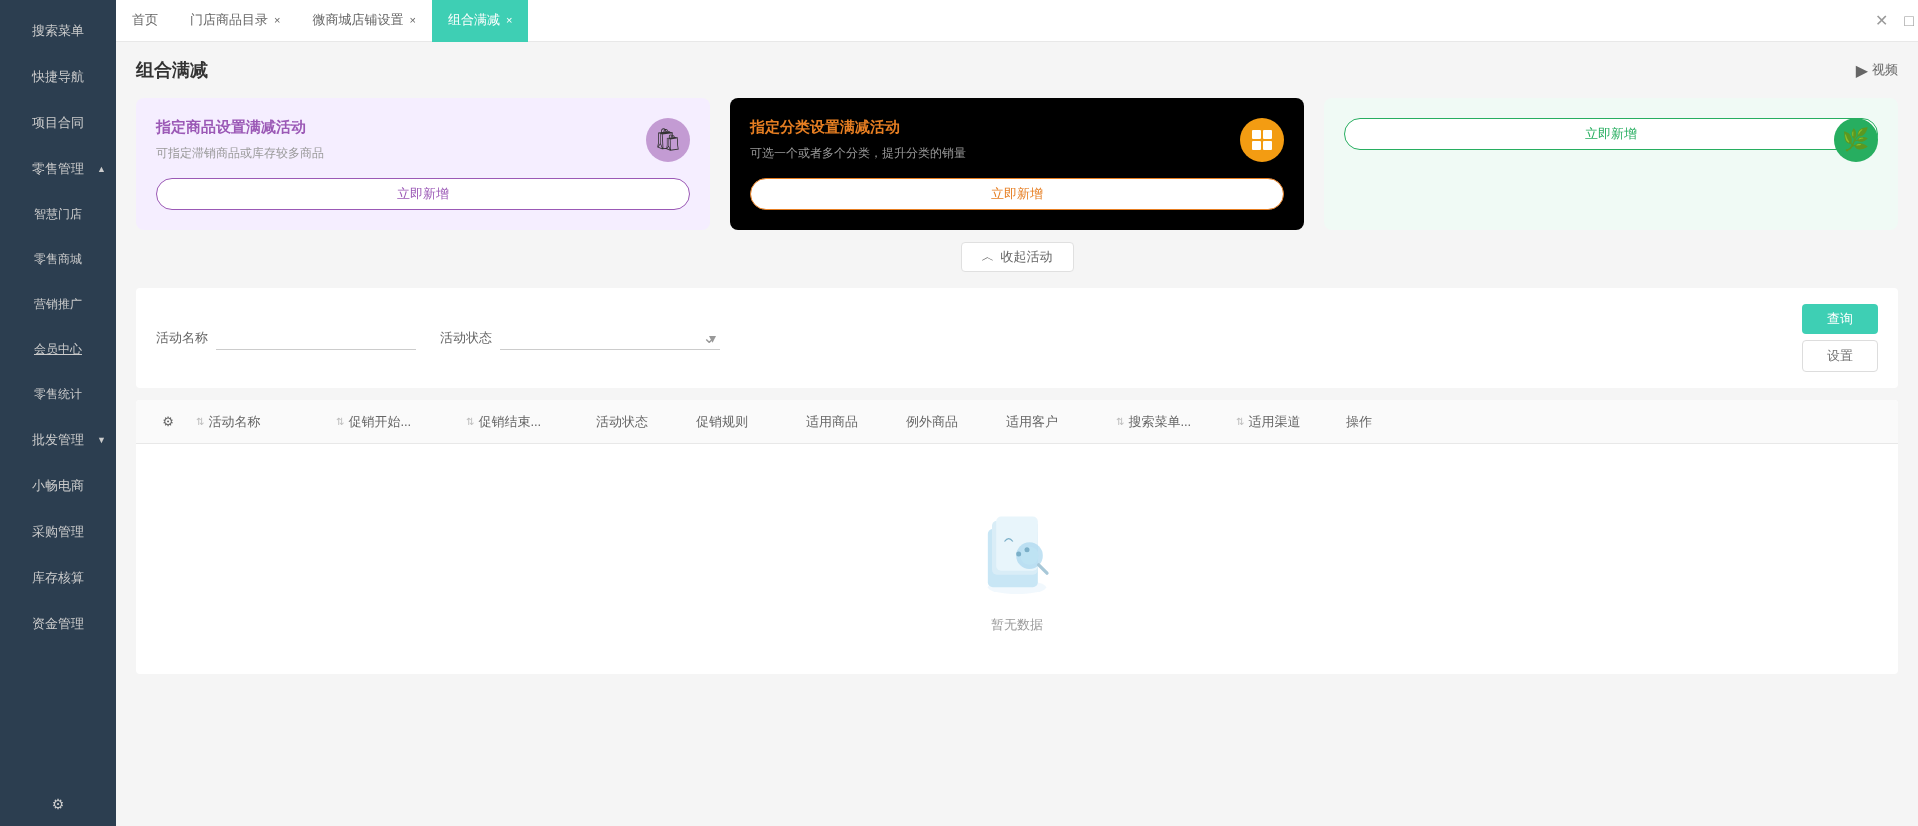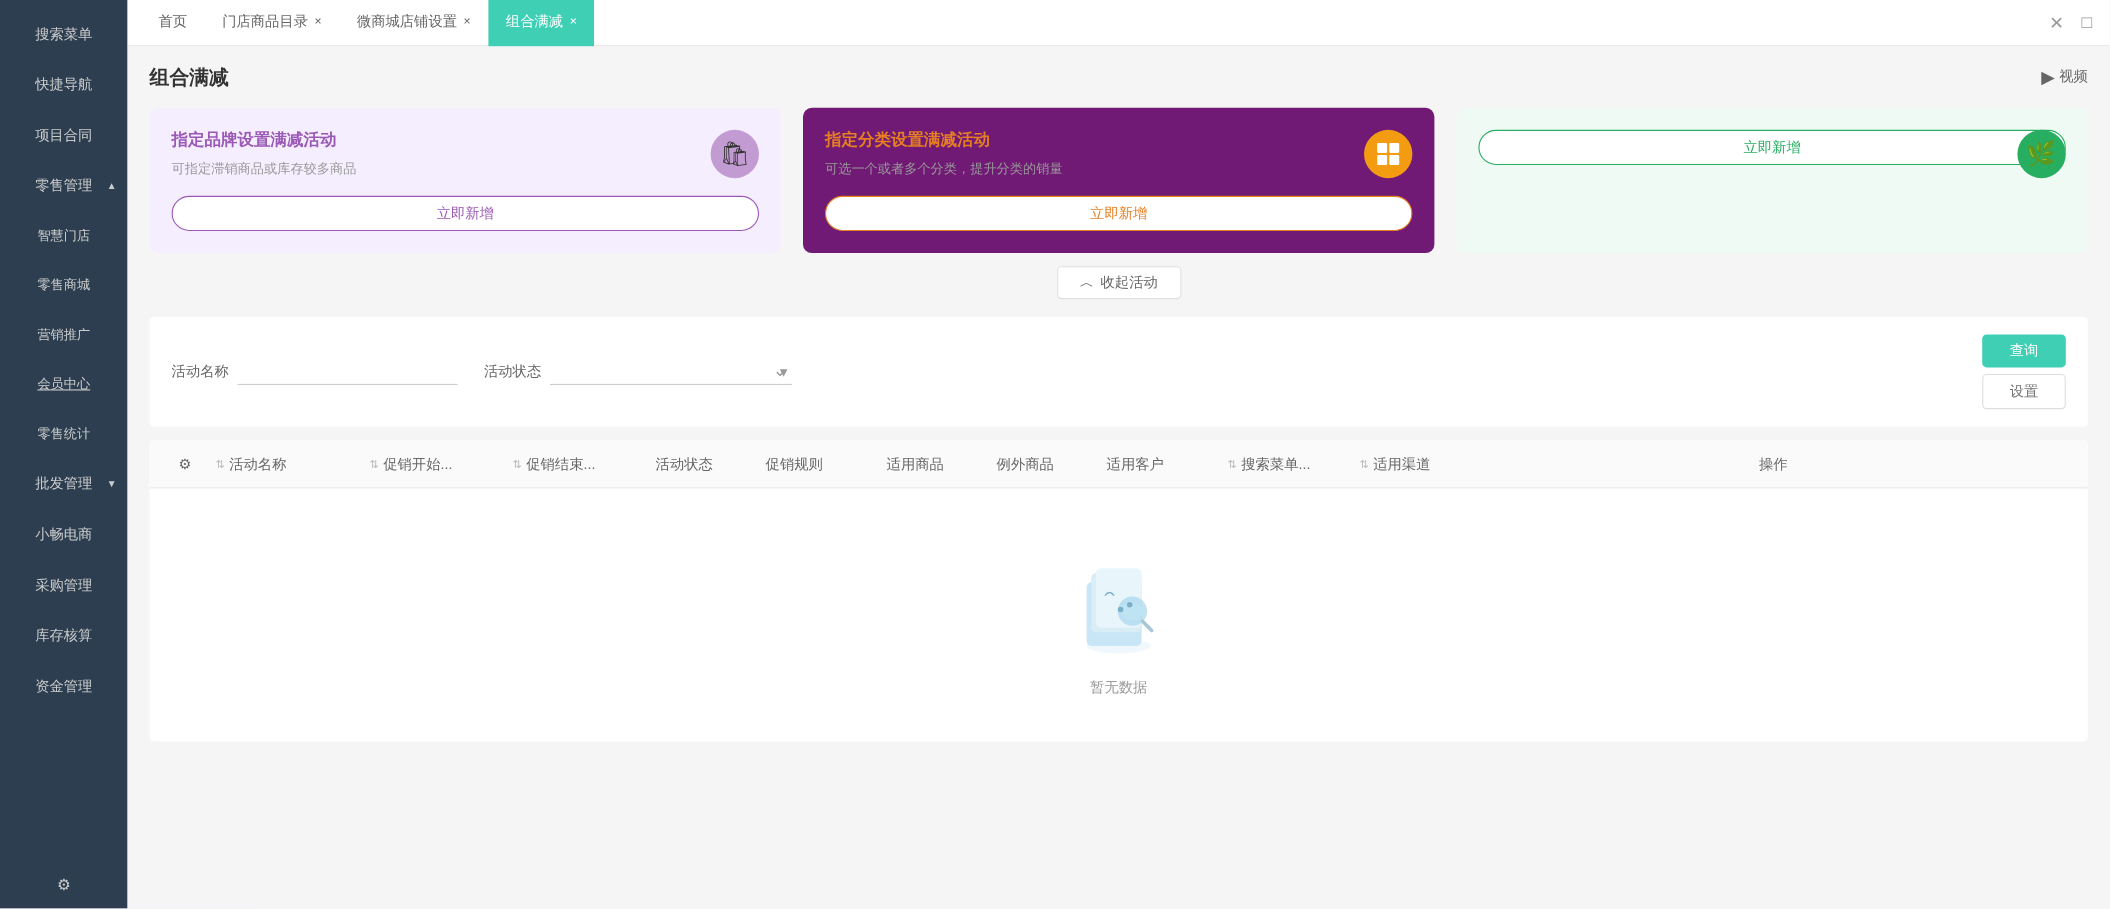--- a/index.html
+++ b/index.html
@@ -60,21 +60,21 @@
       background: #f5f5f5;
       overflow: hidden;
     }
 
     
     .tab-bar {
       display: flex;
       align-items: center;
       background: #fff;
       border-bottom: 1px solid #e8e8e8;
-      padding: 0 12px;
+      padding: 0 0;
       height: 42px;
       flex-shrink: 0;
       position: relative;
     }
     .tab-item {
       padding: 0 16px;
       height: 42px;
       display: flex;
       align-items: center;
       font-size: 13px;
@@ -146,21 +146,21 @@
       flex: 1;
       border-radius: 8px;
       padding: 20px;
       position: relative;
       min-height: 130px;
       display: flex;
       flex-direction: column;
       justify-content: space-between;
     }
     .card-purple { background: #f5eeff; }
-    .card-orange { background: #701a75; }
+    .card-orange { background: #000000; }
     .card-green { background: #f0faf5; }
 
     .card-title {
       font-size: 15px;
       font-weight: 600;
       margin-bottom: 8px;
     }
     .card-title-purple { color: #9b59b6; }
     .card-title-orange { color: #e67e22; }
     .card-title-green { color: #27ae60; }
@@ -317,21 +317,21 @@
     .th-cell.name { width: 140px; }
     .th-cell.start { width: 130px; }
     .th-cell.end { width: 130px; }
     .th-cell.status { width: 100px; }
     .th-cell.rule { width: 110px; }
     .th-cell.goods { width: 100px; }
     .th-cell.except { width: 100px; }
     .th-cell.customer { width: 110px; }
     .th-cell.noallow { width: 120px; }
     .th-cell.channel { width: 110px; }
-    .th-cell.action { flex: 1; text-align: right; justify-content: center; }
+    .th-cell.action { flex: 1; text-align: right; justify-content: flex-start; }
     .sort-icon { color: #bbb; font-size: 10px; }
 
     
     .empty-state {
       display: flex;
       flex-direction: column;
       align-items: center;
       justify-content: center;
       padding: 60px 0 40px;
     }
@@ -427,21 +427,21 @@
       <div class="video-link">
         <span style="font-size:16px;">▶</span>
         <span>视频</span>
       </div>
     </div>
 
     <div class="cards-row">
 
       <div class="card card-purple">
         <div>
-          <div class="card-title card-title-purple">指定品牌设置满减活动</div>
+          <div class="card-title card-title-purple">指定商品设置满减活动</div>
           <div class="card-desc">可指定滞销商品或库存较多商品</div>
         </div>
         <div class="card-icon card-icon-purple">🛍</div>
         <button class="card-btn card-btn-purple">立即新增</button>
       </div>
 
       <div class="card card-orange">
         <div>
           <div class="card-title card-title-orange">指定分类设置满减活动</div>
           <div class="card-desc">可选一个或者多个分类，提升分类的销量</div>

